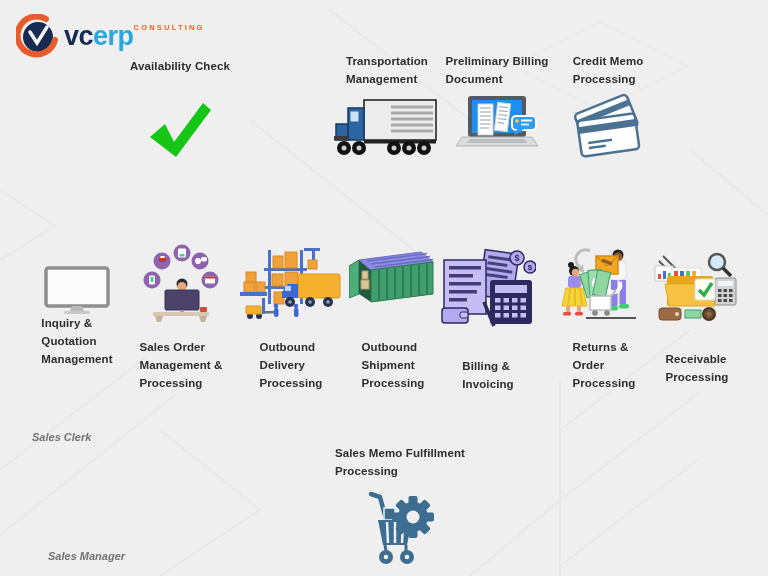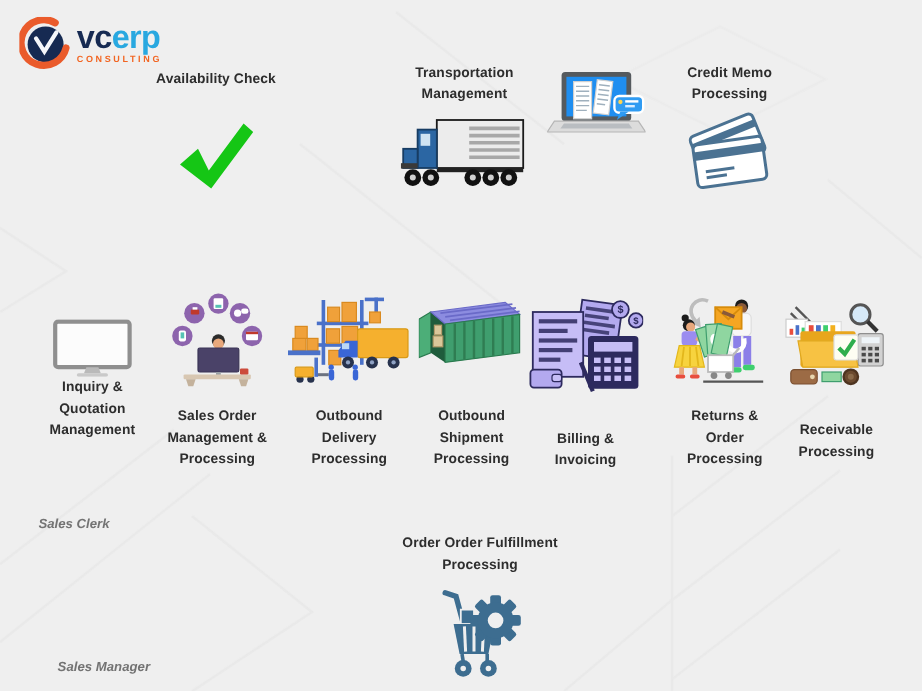--- a/index.html
+++ b/index.html
@@ -1,24 +1,24 @@
 <!DOCTYPE html>
 <html><head>
 <meta charset="utf-8">
 <style>
   html,body{margin:0;padding:0;background:#e2e2e2;}
   .stage{position:relative;width:768px;height:576px;background:#efefef;overflow:hidden;
          font-family:"Liberation Sans",sans-serif;}
   .bgdeco{position:absolute;left:0;top:0;pointer-events:none;}
   .node{position:absolute;display:flex;flex-direction:column;align-items:center;}
-  .lbl{font-weight:700;font-size:11.5px;line-height:18px;color:#2d2d2d;text-align:center;
+  .lbl{font-weight:700;font-size:11.5px;line-height:18px;color:#2d2d2d;text-align:left;
        white-space:pre-line;letter-spacing:0.1px;}
   .lane{position:absolute;font-style:italic;font-weight:700;font-size:11px;color:#737373;}
   .logo{position:absolute;left:16px;top:14px;display:flex;align-items:center;gap:4px;}
-  .logo-text{display:flex;flex-direction:column;line-height:1;}
+  .logo-text{display:flex;flex-direction:row;line-height:1;}
   .brand{font-size:27px;font-weight:800;letter-spacing:-0.5px;}
   .brand .vc{color:#162a52;}
   .brand .erp{color:#29a8e0;}
   .consulting{font-size:7.5px;font-weight:700;letter-spacing:2.2px;color:#f26522;margin-top:1px;text-align:center;}
   svg{display:block;}
 </style>
 </head>
 <body>
 
 <div class="stage">
@@ -88,20 +88,22 @@
         <circle cx="10" cy="50" r="2.5"></circle>
           <circle cx="25" cy="50" r="2.5"></circle>
         <circle cx="60" cy="50" r="2.5"></circle>
           <circle cx="75" cy="50" r="2.5"></circle>
           <circle cx="90" cy="50" r="2.5"></circle>
       </g>
     </svg>
   </div>
 
   <div class="node" style="left:437px;top:52px;width:120px;">
+    <div class="lbl">Preliminary Billing
+Document</div>
     <svg width="82" height="64" viewBox="0 0 82 64" style="margin-top:8px;">
       <rect x="12" y="0" width="58" height="41" rx="3" fill="#555a5e"></rect>
       <rect x="16" y="4" width="50" height="33" fill="#1f8ef0"></rect>
       <rect x="22" y="8" width="15" height="31" fill="#ffffff" stroke="#d0d0d0"></rect>
       <g stroke="#9fb0bd" stroke-width="1.2">
         <line x1="24" y1="12" x2="35" y2="12"></line>
           <line x1="24" y1="16" x2="35" y2="16"></line>
         <line x1="24" y1="20" x2="35" y2="20"></line>
           <line x1="24" y1="24" x2="35" y2="24"></line>
         <line x1="24" y1="28" x2="35" y2="28"></line>
@@ -414,21 +416,21 @@
       <circle cx="58" cy="64" r="2.5" fill="#8a6a4a"></circle>
     </svg>
     <div class="lbl" style="margin-top:24px;">Receivable
 Processing</div>
   </div>
 
   <div class="lane" style="left:32px;top:431px;">Sales Clerk</div>
   <div class="lane" style="left:48px;top:550px;">Sales Manager</div>
 
   <div class="node" style="left:320px;top:444px;width:160px;">
-    <div class="lbl">Order Order Fulfillment
+    <div class="lbl">Sales Memo Fulfillment
 Processing</div>
     <svg width="78" height="80" viewBox="0 0 78 80" style="margin-top:9px;">
       <path d="M10 5 L19 8 L26 34" stroke="#3d6d90" stroke-width="4.5" fill="none" stroke-linecap="round"></path>
       <rect x="23" y="19" width="11" height="12" fill="#3d6d90" stroke="#efefef" stroke-width="1.5"></rect>
       <rect x="35" y="23" width="9" height="8" fill="#3d6d90" stroke="#efefef" stroke-width="1.5"></rect>
       <polygon points="17,31 51,31 46,56 22,56" fill="#3d6d90"></polygon>
       <g stroke="#efefef" stroke-width="2.5">
         <line x1="26" y1="33" x2="27" y2="54"></line>
           <line x1="34" y1="33" x2="34" y2="54"></line>
           <line x1="42" y1="33" x2="41" y2="54"></line>

